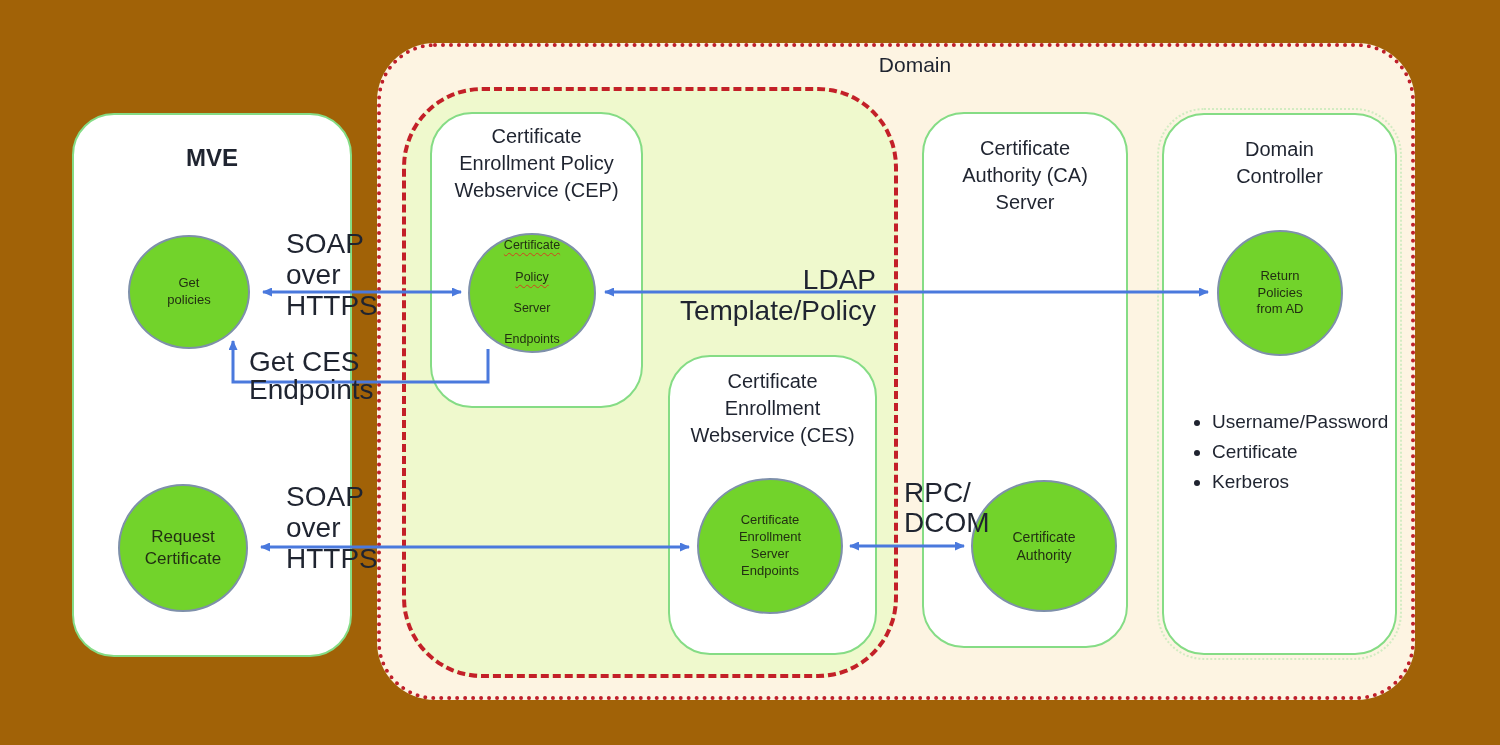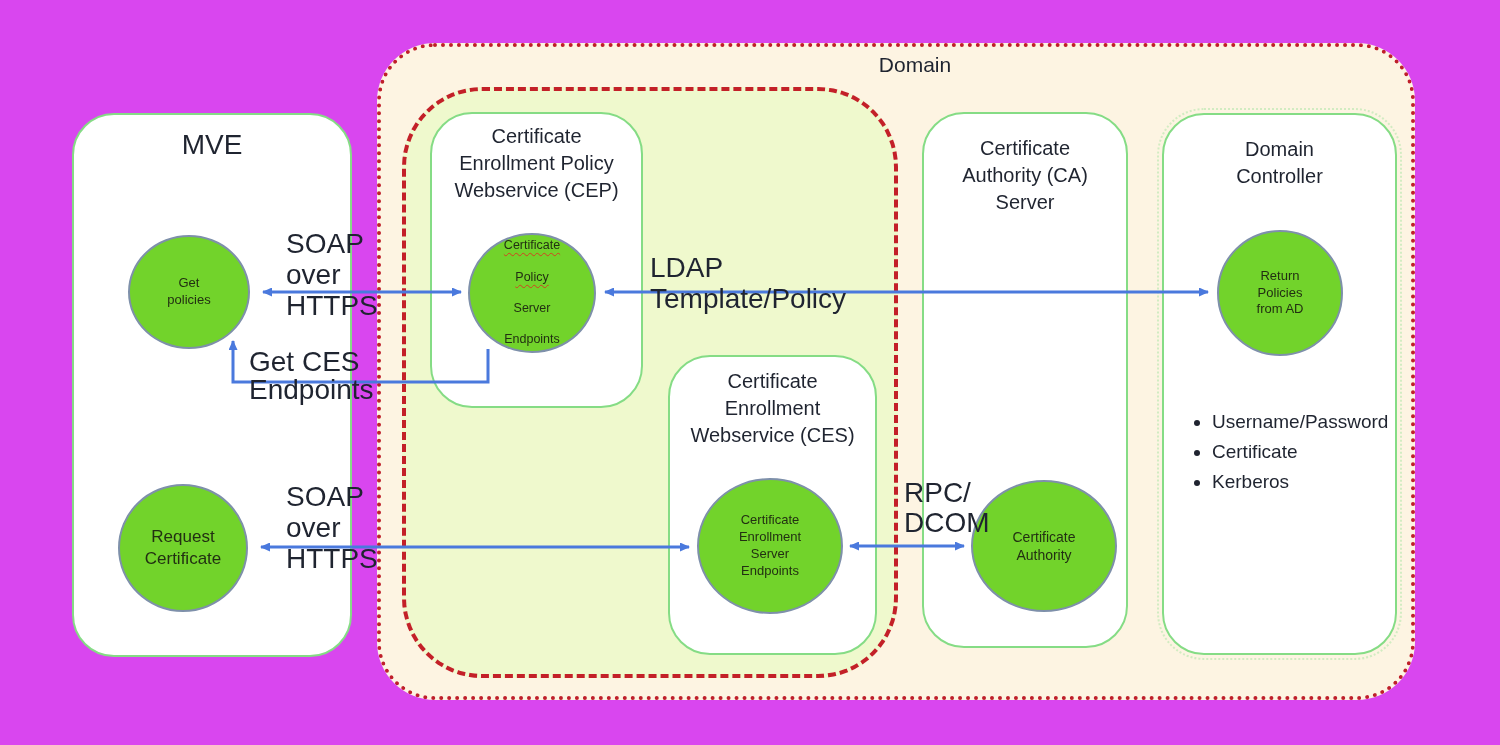--- a/index.html
+++ b/index.html
@@ -1,17 +1,17 @@
 <!DOCTYPE html>
 <html><head>
 <meta charset="utf-8">
 <style>
   html,body { margin:0; padding:0; background:#ffffff; }
   .stage {
-    position:relative; width:1500px; height:745px; background:#d946ef;
+    position:relative; width:1500px; height:745px; background:#a16207;
     font-family:"Liberation Sans", sans-serif; color:#1f2430; overflow:hidden;
   }
   
   .outer-domain {
     position:absolute; left:377px; top:43px; width:1038px; height:657px;
     border:4px dotted #bf1f2a; border-radius:58px; background:#fdf4e2; box-sizing:border-box;
   }
   .domain-title {
     position:absolute; left:840px; top:53px; width:150px; text-align:center;
     font-size:21px; color:#1f2430;
@@ -28,21 +28,21 @@
   .node-title {
     text-align:center; white-space:pre-line; font-size:20px; line-height:27px;
     color:#1f2430; margin:0;
   }
   .box-mve { left:72px;  top:113px; width:280px; height:544px; }
   .box-cep { left:430px; top:112px; width:213px; height:296px; }
   .box-ces { left:668px; top:355px; width:209px; height:300px; }
   .box-ca  { left:922px; top:112px; width:206px; height:536px; }
   .box-dc  { left:1162px; top:113px; width:235px; height:542px;
              outline:2px dotted #d2ecc2; outline-offset:3px; }
-  .box-mve .node-title { padding-top:16px; font-size:28px; }
+  .box-mve .node-title { padding-top:29px; font-size:24px;font-weight:bold; }
   .box-cep .node-title { padding-top:9px; }
   .box-ces .node-title { padding-top:11px; }
   .box-ca  .node-title { padding-top:21px; }
   .box-dc  .node-title { padding-top:21px; }
   
   .circle {
     position:absolute; border-radius:50%; background:#72d32b; border:2px solid #7e90aa;
     box-sizing:border-box; display:flex; align-items:center; justify-content:center;
     text-align:center; color:#223012; white-space:pre-line; line-height:1.3;
   }
@@ -58,21 +58,21 @@
     text-decoration-color:#d2421f; text-decoration-thickness:1px;
     text-underline-offset:3px;
   }
   
   .edge-label {
     position:absolute; white-space:pre-line; font-size:28px; line-height:31px;
     color:#1f2430;
   }
   .lbl-soap-top { left:286px; top:228px; }
   .lbl-getces   { left:249px; top:348px; line-height:28px; }
-  .lbl-ldap     { left:650px; top:252px; width:226px; text-align:left; }
+  .lbl-ldap     { left:650px; top:264px; width:226px; text-align:right; }
   .lbl-soap-bot { left:286px; top:481px; }
   .lbl-rpc      { left:904px; top:478px; line-height:30px; }
   
   .auth-list {
     position:absolute; left:14px; top:284px; margin:8px; padding:0 0 0 26px;
     font-size:19px; line-height:30px; color:#1f2430; list-style:disc outside;
   }
   .auth-list li { white-space:nowrap; }
   
   .arrows { position:absolute; left:0; top:0; width:1500px; height:745px; pointer-events:none; }

